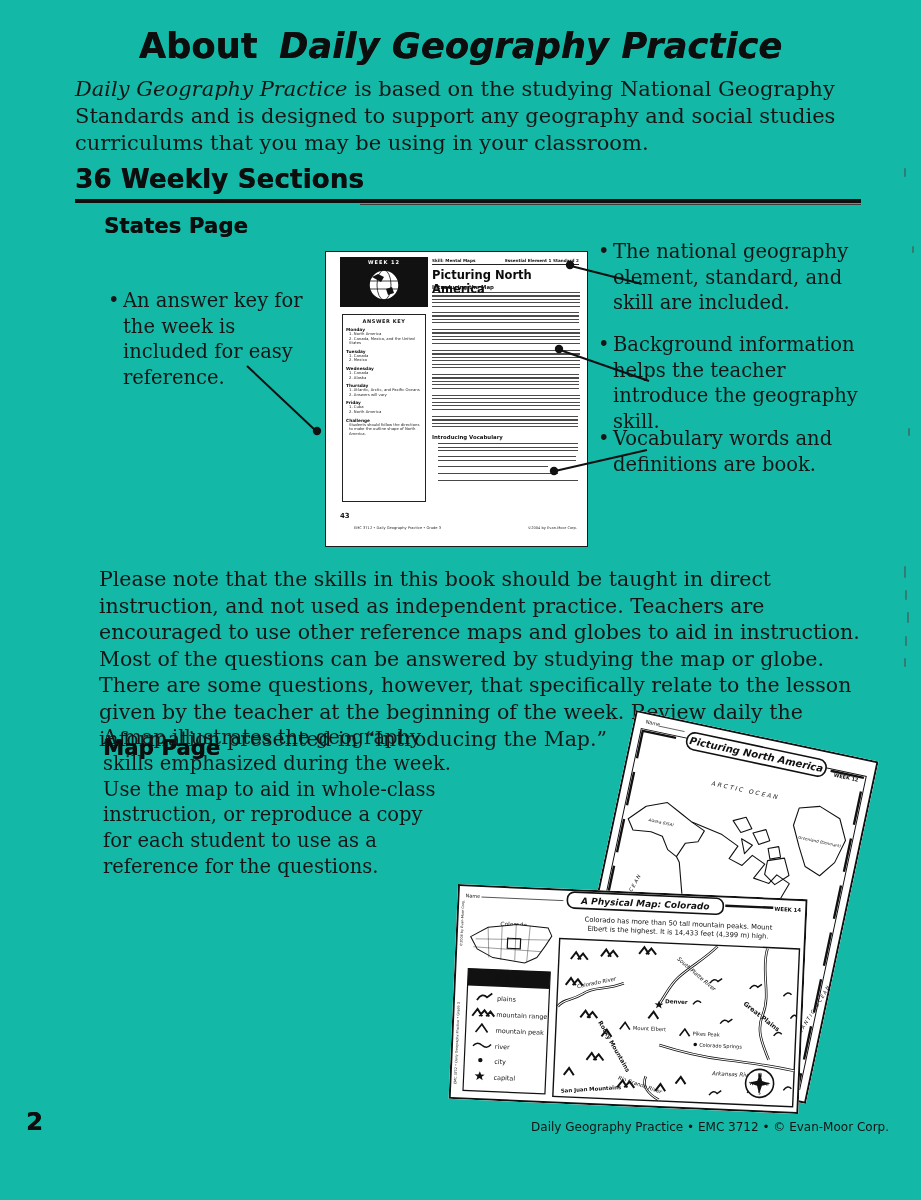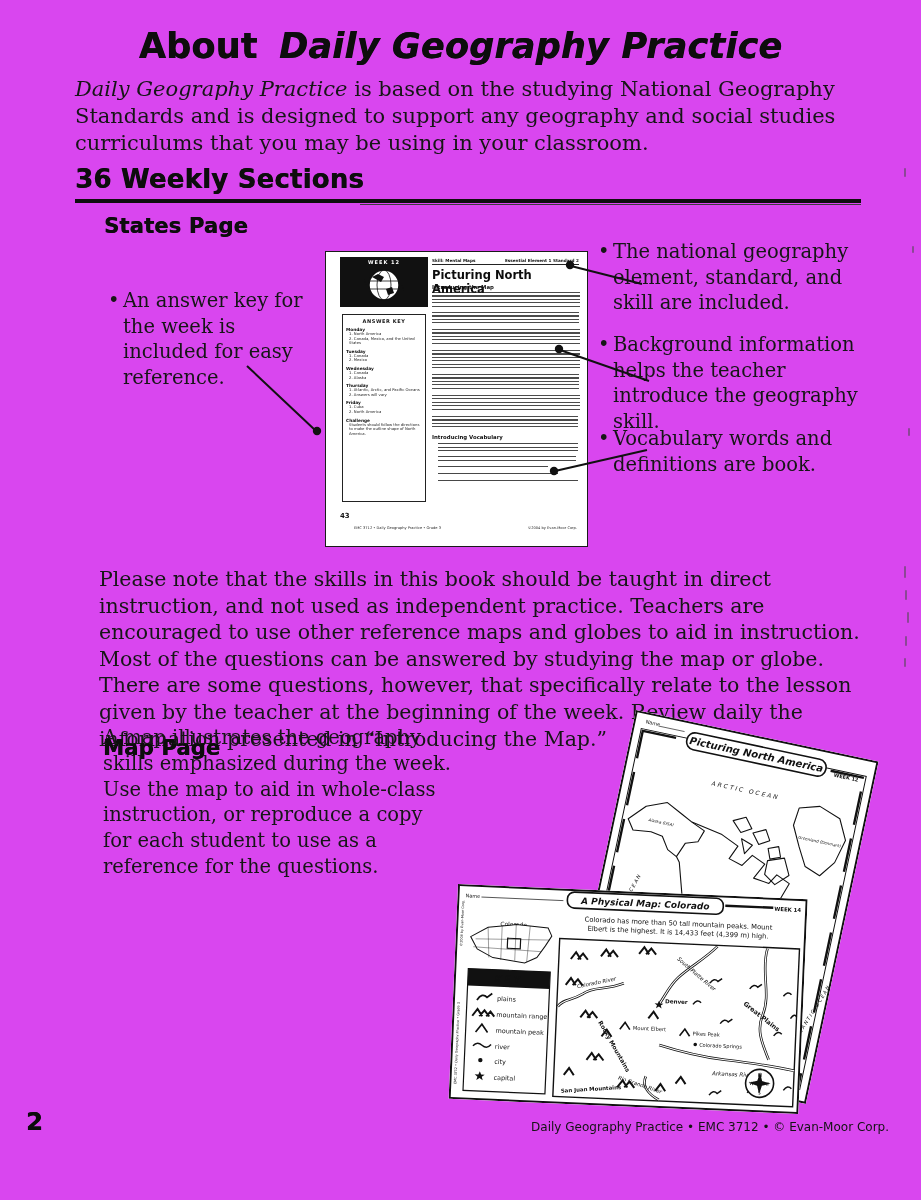--- a/index.html
+++ b/index.html
@@ -1,16 +1,16 @@
 <!DOCTYPE html>
 <html><head>
 <meta charset="utf-8">
 <style>
   html,body{margin:0;padding:0;background:#e8e8e4;}
-  #page{position:relative;width:921px;height:1200px;background:#d946ef;overflow:hidden;
+  #page{position:relative;width:921px;height:1200px;background:#14b8a6;overflow:hidden;
         font-family:"DejaVu Serif",serif;color:#141414;}
   .abs{position:absolute;}
   
   .display{font-family:"DejaVu Sans",sans-serif;font-weight:bold;color:#0d0d0d;
            text-shadow:0.45px 0 0 currentColor;letter-spacing:.2px;}
   .serif{font-family:"DejaVu Serif",serif;color:#161616;}
   .bullet-row{display:flex;}
   .bullet-dot{width:15px;flex:0 0 15px;font-family:"DejaVu Serif",serif;}
   
   #teacher-thumb{left:325px;top:251px;width:261px;height:294px;background:#fff;

